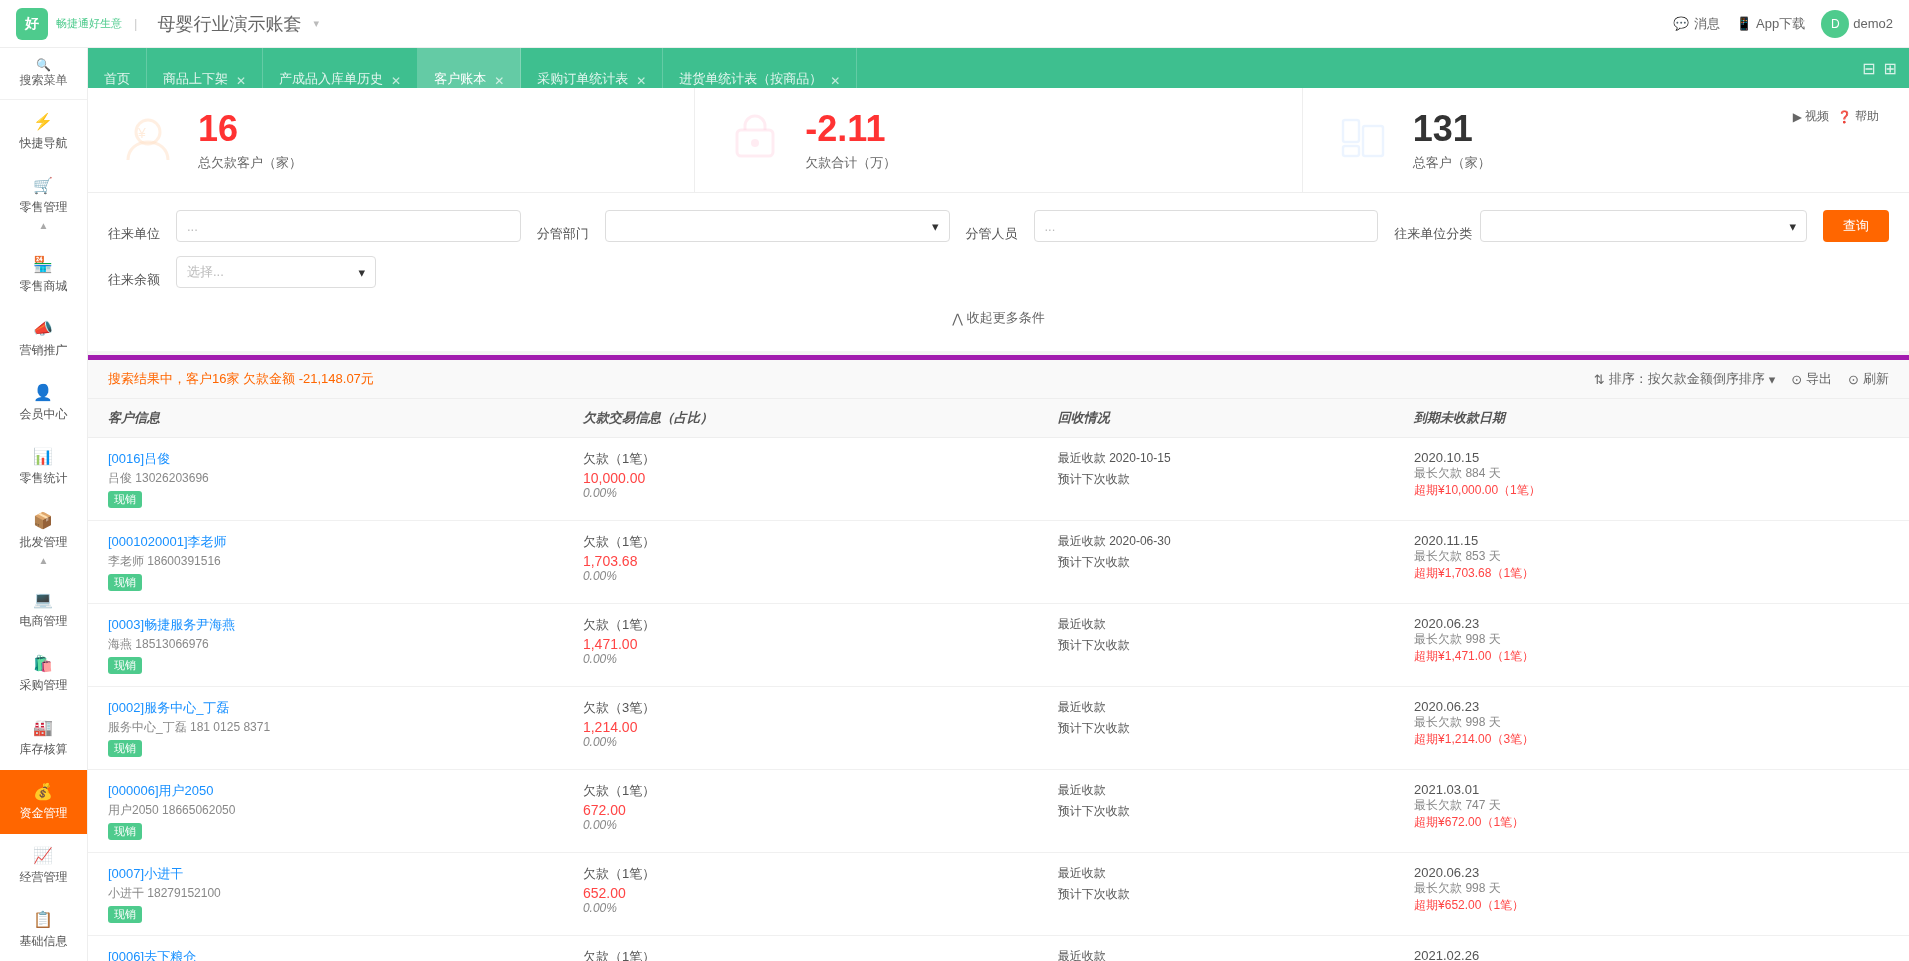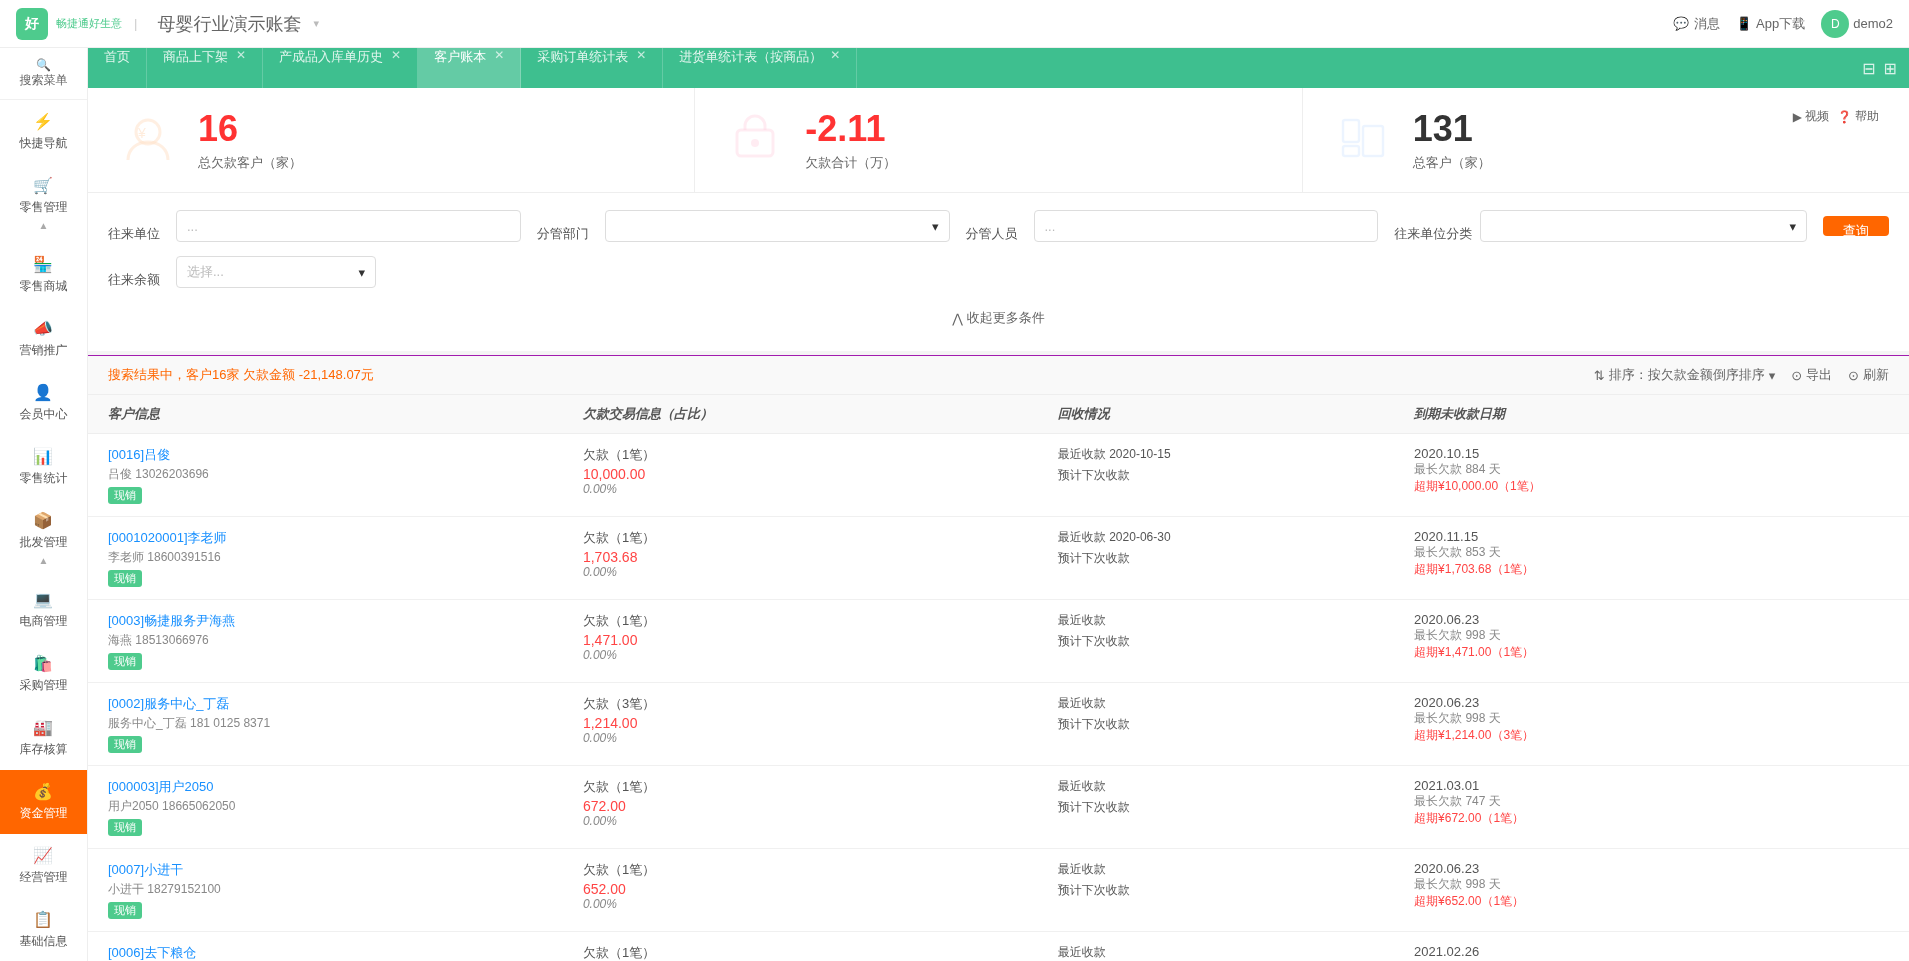--- a/index.html
+++ b/index.html
@@ -28,21 +28,21 @@
     .sidebar-item { padding: 12px 4px; text-align: center; cursor: pointer; font-size: 12px; color: #555; display: flex; flex-direction: column; align-items: center; gap: 4px; }
     .sidebar-item.active { background: #ff6600; color: #fff; }
     .sidebar-item.active .s-icon { color: #fff; }
     .s-icon { font-size: 16px; color: #888; }
     .sidebar-item.active .s-icon { color: #fff; }
     
     
     .tab-content-area { flex: 1; display: flex; flex-direction: column; overflow: hidden; }
     .tab-bar { background: #3ebf8f; display: flex; align-items: center; height: 40px; overflow-x: auto; }
     .tab-bar::-webkit-scrollbar { display: none; }
-    .tab { display: flex; align-items: flex-start; padding: 0 16px; height: 40px; cursor: pointer; color: rgba(255,255,255,0.85); font-size: 13px; white-space: nowrap; gap: 6px; border-right: 1px solid rgba(255,255,255,0.2); }
+    .tab { display: flex; align-items: flex-end; padding: 0 16px; height: 40px; cursor: pointer; color: rgba(255,255,255,0.85); font-size: 13px; white-space: nowrap; gap: 6px; border-right: 1px solid rgba(255,255,255,0.2); }
     .tab.active { background: rgba(255,255,255,0.2); color: #fff; font-weight: 500; }
     .tab-close { font-size: 12px; color: rgba(255,255,255,0.7); cursor: pointer; margin-left: 2px; }
     .tab-bar-end { margin-left: auto; display: flex; padding: 0 8px; }
     .tab-bar-btn { color: rgba(255,255,255,0.8); cursor: pointer; padding: 4px; font-size: 16px; }
 
     
     .content { flex: 1; overflow-y: auto; background: #f5f5f5; }
 
     
     .stats-row { display: flex; background: #fff; border-bottom: 1px solid #eee; }
@@ -61,25 +61,25 @@
     .stat-top-right span { cursor: pointer; display: flex; align-items: center; gap: 3px; }
 
     
     .filter-area { background: #fff; padding: 16px 20px; margin-bottom: 4px; }
     .filter-row { display: flex; align-items: center; gap: 16px; margin-bottom: 12px; flex-wrap: wrap; }
     .filter-item { display: flex; align-items: center; gap: 8px; flex: 1; min-width: 200px; }
     .filter-label { color: #555; font-size: 13px; white-space: nowrap; min-width: 60px; margin-top: 16px; }
     .filter-input { flex: 1; border: 1px solid #ddd; border-radius: 4px; padding: 6px 10px; font-size: 13px; color: #333; background: #fff; display: flex; align-items: center; justify-content: space-between; cursor: pointer; height: 32px; }
     .filter-input .dots { color: #bbb; }
     .filter-select { flex: 1; border: 1px solid #ddd; border-radius: 4px; padding: 6px 10px; font-size: 13px; color: #333; background: #fff; height: 32px; display: flex; align-items: center; justify-content: space-between; cursor: pointer; }
-    .btn-search { background: #ff6600; color: #fff; border: none; border-radius: 4px; padding: 6px 20px; cursor: pointer; font-size: 13px; height: 20px; white-space: nowrap; }
+    .btn-search { background: #ff6600; color: #fff; border: none; border-radius: 4px; padding: 6px 20px; cursor: pointer; font-size: 13px; height: 32px; white-space: nowrap; }
     .filter-collapse { text-align: center; padding: 8px; cursor: pointer; color: #666; font-size: 13px; display: flex; align-items: center; justify-content: center; gap: 4px; }
 
     
-    .results-bar { background: #f9f9f9; padding: 10px 20px; display: flex; align-items: center; justify-content: space-between; border-bottom: 1px solid #eee; border-top: 1px solid #a21caf; font-size: 13px; }
+    .results-bar { background: #f9f9f9; padding: 10px 20px; display: flex; align-items: center; justify-content: space-between; border-bottom: 1px solid #eee; border-top: 5px solid #a21caf; font-size: 13px; }
     .results-info { color: #555; }
     .results-info span { color: #ff6600; font-weight: 500; }
     .results-actions { display: flex; align-items: center; gap: 16px; color: #666; font-size: 13px; }
     .results-actions span { cursor: pointer; display: flex; align-items: center; gap: 4px; }
 
     
     .table-wrap { background: #fff; }
     .table-header { display: grid; grid-template-columns: 2fr 2fr 1.5fr 2fr; padding: 10px 20px; background: #f9f9f9; border-bottom: 1px solid #eee; font-weight: 600; color: #555; font-size: 13px; font-style: italic; }
     .table-row { display: grid; grid-template-columns: 2fr 2fr 1.5fr 2fr; padding: 12px 20px; border-bottom: 1px solid #f0f0f0; align-items: start; }
     .customer-code { color: #1890ff; cursor: pointer; font-size: 13px; }
@@ -428,21 +428,21 @@
           </div>
           <div>
             <div class="overdue-date">2020.06.23</div>
             <div class="overdue-days">最长欠款 998 天</div>
             <div class="overdue-link">超期¥1,214.00（3笔）</div>
           </div>
         </div>
 
         <div class="table-row">
           <div>
-            <div class="customer-code">[000003]用户2050</div>
+            <div class="customer-code">[000006]用户2050</div>
             <div class="customer-sub">用户2050  18665062050</div>
             <span class="tag-green">现销</span>
           </div>
           <div>
             <div class="debt-count">欠款（1笔）</div>
             <div class="debt-amount">672.00</div>
             <div class="debt-percent">0.00%</div>
           </div>
           <div>
             <div class="collection-last">最近收款</div>

